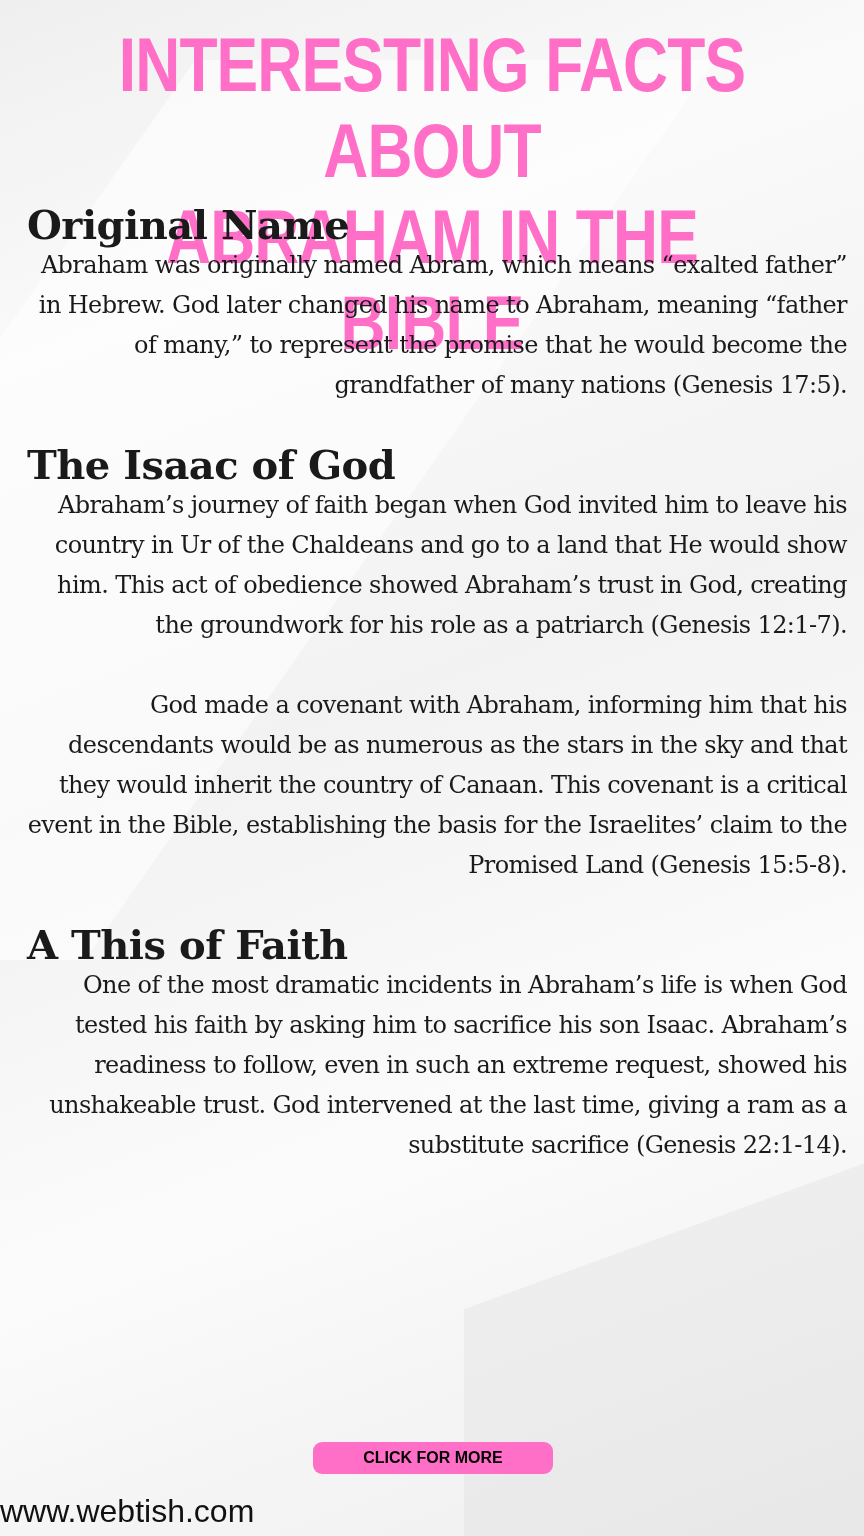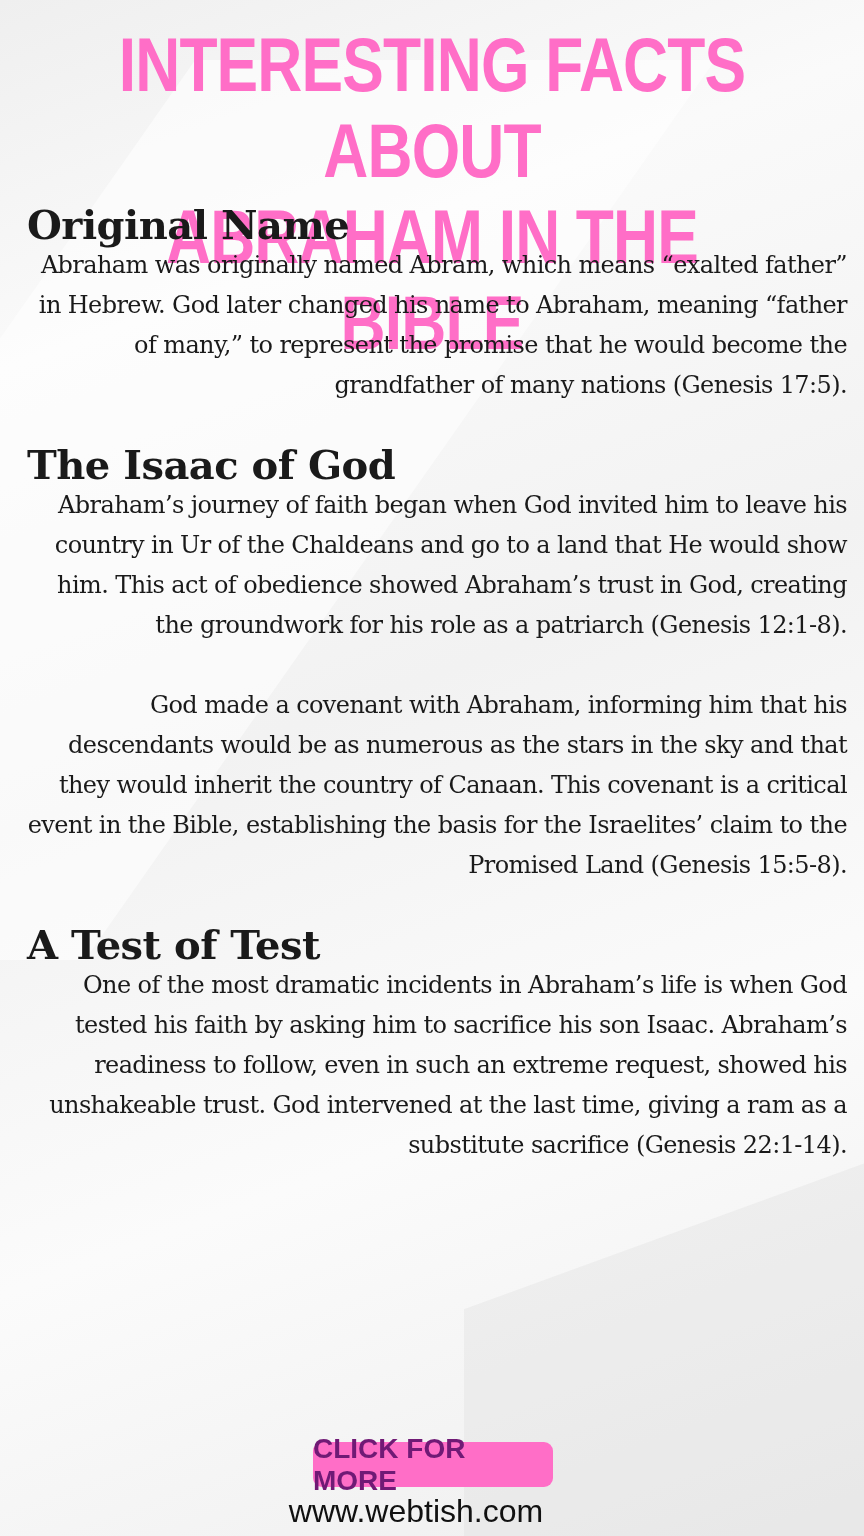--- a/index.html
+++ b/index.html
@@ -17,53 +17,53 @@
     position: absolute; left: 0; top: 22px; width: 864px; text-align: center;
     color: #ff6ec7; font-family: "Liberation Sans", sans-serif; font-weight: bold;
     font-size: 76px; line-height: 86px; letter-spacing: -1px;
     transform: scaleX(0.82); transform-origin: center top;
   }
   .content { position: absolute; left: 27px; top: 205px; width: 820px; }
   .section { margin-bottom: 40px; }
   .heading { font-weight: bold; font-size: 40px; line-height: 40px; letter-spacing: -0.5px; }
   .para { font-size: 24px; line-height: 40px; letter-spacing: -0.6px; text-align: right; }
   .cta {
-    position: absolute; left: 313px; top: 1442px; width: 240px; height: 45px;
-    background: #ff6ec7; border-radius: 9px; color: #701a75;
-    font-family: "Liberation Sans", sans-serif; font-weight: bold; font-size: 28px;
+    position: absolute; left: 313px; top: 1442px; width: 240px; height: 32px;
+    background: #ff6ec7; border-radius: 9px; color: #000000;
+    font-family: "Liberation Sans", sans-serif; font-weight: bold; font-size: 16px;
     display: flex; align-items: center; justify-content: center; cursor: pointer;
   }
   .site {
-    position: absolute; left: 0; top: 1493px; width: 800px; text-align: center;
-    font-family: "Liberation Sans", sans-serif; font-size: 32px; color: #111; padding-left: 16px;
+    position: absolute; left: 0; top: 1493px; width: 800px; 
+    font-family: "Liberation Sans", sans-serif; font-size: 32px; color: #111;
   }
 </style>
 </head>
 <body>
 
 <div class="shape1"></div>
 <div class="shape2"></div>
 
 <div class="title">
   <div>INTERESTING FACTS ABOUT</div>
   <div>ABRAHAM IN THE BIBLE</div>
 </div>
 
 <div class="content">
   <div class="section">
     <div class="heading">Original Name</div>
     <div class="para">Abraham was originally named Abram, which means “exalted father” in Hebrew. God later changed his name to Abraham, meaning “father of many,” to represent the promise that he would become the grandfather of many nations (Genesis 17:5).</div>
   </div>
   <div class="section">
     <div class="heading">The Isaac of God</div>
-    <div class="para">Abraham’s journey of faith began when God invited him to leave his country in Ur of the Chaldeans and go to a land that He would show him. This act of obedience showed Abraham’s trust in God, creating the groundwork for his role as a patriarch (Genesis 12:1-8).</div>
+    <div class="para">Abraham’s journey of faith began when God invited him to leave his country in Ur of the Chaldeans and go to a land that He would show him. This act of obedience showed Abraham’s trust in God, creating the groundwork for his role as a patriarch (Genesis 12:1-7).</div>
   </div>
   <div class="section">
     <div class="para">God made a covenant with Abraham, informing him that his descendants would be as numerous as the stars in the sky and that they would inherit the country of Canaan. This covenant is a critical event in the Bible, establishing the basis for the Israelites’ claim to the Promised Land (Genesis 15:5-8).</div>
   </div>
   <div class="section">
-    <div class="heading">A Test of Test</div>
+    <div class="heading">A This of Faith</div>
     <div class="para">One of the most dramatic incidents in Abraham’s life is when God tested his faith by asking him to sacrifice his son Isaac. Abraham’s readiness to follow, even in such an extreme request, showed his unshakeable trust. God intervened at the last time, giving a ram as a substitute sacrifice (Genesis 22:1-14).</div>
   </div>
 </div>
 
 <div class="cta">CLICK FOR MORE</div>
 <div class="site">www.webtish.com</div>
 
 </body></html>

